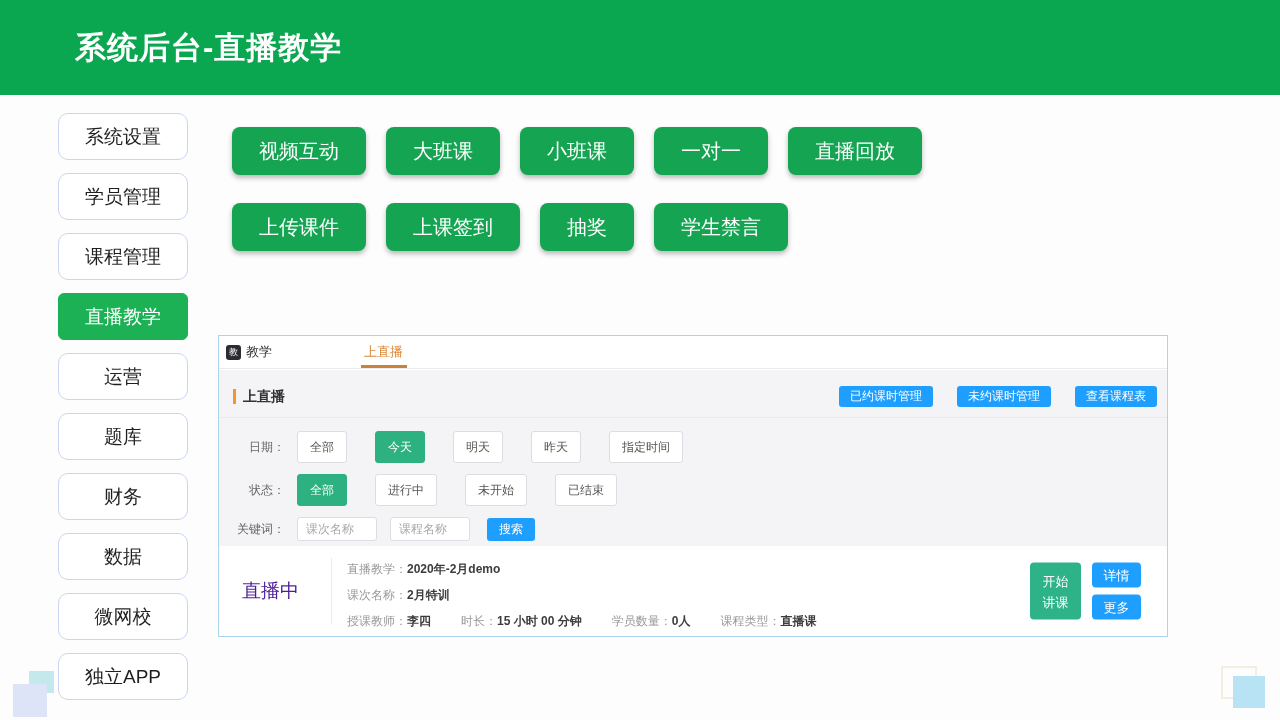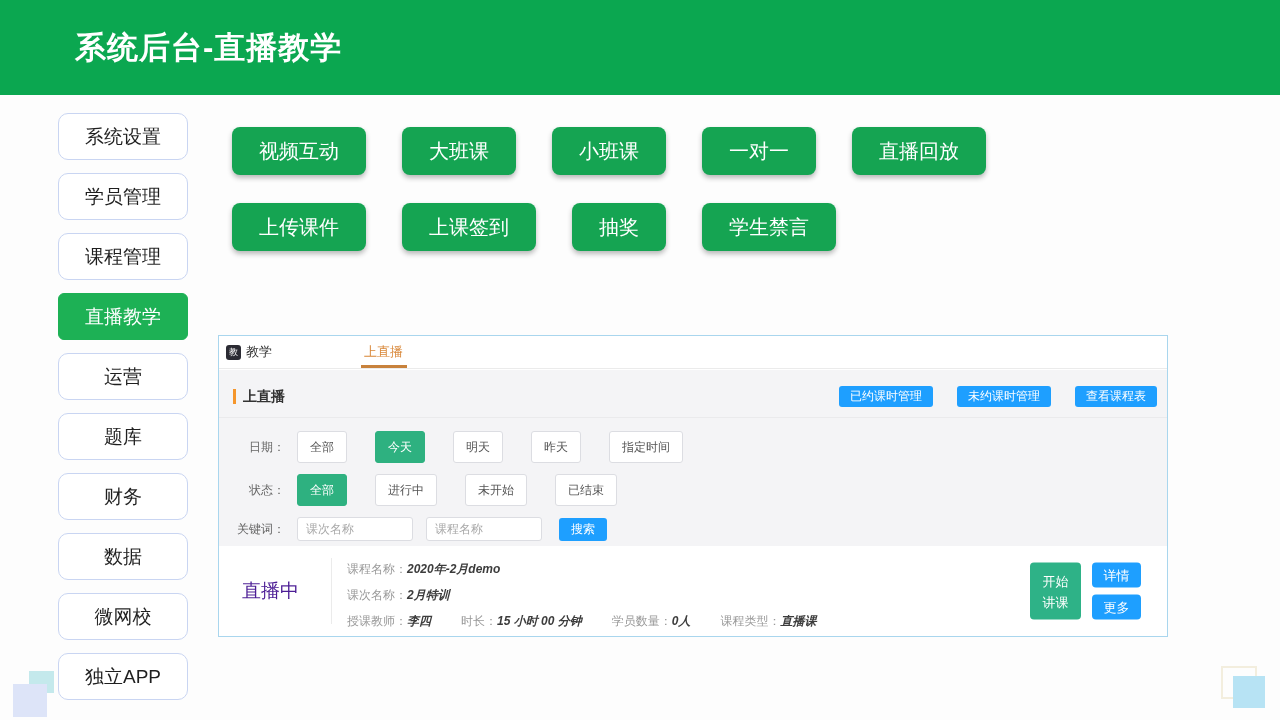--- a/index.html
+++ b/index.html
@@ -32,21 +32,21 @@
     border: 1px solid #c9d5f2; border-radius: 10px;
     display: flex; align-items: center; justify-content: center;
     font-size: 19px; color: #1f1f1f; cursor: pointer;
   }
   .side-btn.active {
     background: #1db155; border-color: #1db155; color: #ffffff;
     border-radius: 6px;
   }
 
   
-  .feat-row { position: absolute; left: 232px; display: flex; gap: 36px; }
+  .feat-row { position: absolute; left: 232px; display: flex; gap: 20px; }
   .feat-row.r1 { top: 127px; }
   .feat-row.r2 { top: 203px; }
   .feat-btn {
     height: 48px; padding: 0 27px;
     background: #15a452; color: #ffffff; font-size: 20px;
     border: none; border-radius: 8px;
     display: flex; align-items: center; justify-content: center;
     box-shadow: 0 3px 5px rgba(30,30,30,0.30);
     cursor: pointer; white-space: nowrap;
     font-family: "Liberation Sans", sans-serif;
@@ -99,41 +99,41 @@
   .filter-row { display: flex; align-items: center; margin-bottom: 11px; }
   .filter-label { width: 52px; text-align: right; margin-right: 12px; font-size: 12px; color: #666; }
   .chip {
     height: 32px; padding: 0 12px; margin-right: 28px;
     background: #ffffff; border: 1px solid #dcdde2; border-radius: 3px;
     display: flex; align-items: center; font-size: 12px; color: #555;
     cursor: pointer; white-space: nowrap;
   }
   .chip.active { background: #2eb180; border-color: #2eb180; color: #ffffff; }
   .kw-input {
-    width: 116px; height: 24px; margin-right: 13px; padding: 0 8px;
+    width: 80px; height: 24px; margin-right: 13px; padding: 0 8px;
     border: 1px solid #dcdde2; border-radius: 3px; background: #fff;
     font-size: 12px; color: #333; font-family: "Liberation Sans", sans-serif;
   }
   .kw-input::placeholder { color: #a8a8a8; }
   .search-btn {
     height: 23px; padding: 0 12px; margin-left: 4px;
     background: #1e9fff; color: #fff; border: none; border-radius: 3px;
     font-size: 12px; cursor: pointer; font-family: "Liberation Sans", sans-serif;
   }
 
   .row-area { position: absolute; top: 210px; left: 0; right: 0; bottom: 0; background: #ffffff; }
   .live-status {
     position: absolute; left: 23px; top: 50%; transform: translateY(-50%);
     color: #4c1d95; font-size: 19px;
   }
   .v-divider { position: absolute; left: 112px; top: 12px; bottom: 12px; width: 1px; background: #ebebeb; }
   .details { position: absolute; left: 128px; top: 15px; display: flex; flex-direction: column; gap: 9px; }
   .detail-line { display: flex; align-items: center; font-size: 12px; }
   .d-label { color: #999999; }
-  .d-value { color: #3c3c3c; font-weight: bold; font-style: italic; }
+  .d-value { color: #3c3c3c; font-weight: bold; }
   .d-gap { width: 30px; }
   .row-buttons {
     position: absolute; right: 26px; top: 50%; transform: translateY(-50%);
     display: flex; align-items: center; gap: 11px;
   }
   .start-btn {
     width: 51px; height: 57px; padding: 0 9px;
     background: #2eb287; color: #fff; border: none; border-radius: 4px;
     font-size: 13px; line-height: 21px; text-align: center;
     display: flex; align-items: center; justify-content: center;
@@ -240,21 +240,21 @@
       </div>
     </div>
   </div>
 
   <div class="row-area">
     <div class="live-status">直播中</div>
     <div class="v-divider"></div>
 
     <div class="details">
       <div class="detail-line">
-        <span class="d-label">课程名称：</span>
+        <span class="d-label">直播教学：</span>
         <span class="d-value">2020年-2月demo</span>
       </div>
       <div class="detail-line">
         <span class="d-label">课次名称：</span>
         <span class="d-value">2月特训</span>
       </div>
       <div class="detail-line">
         <span class="d-label">授课教师：</span>
         <span class="d-value">李四</span>
         <span class="d-gap"></span>

